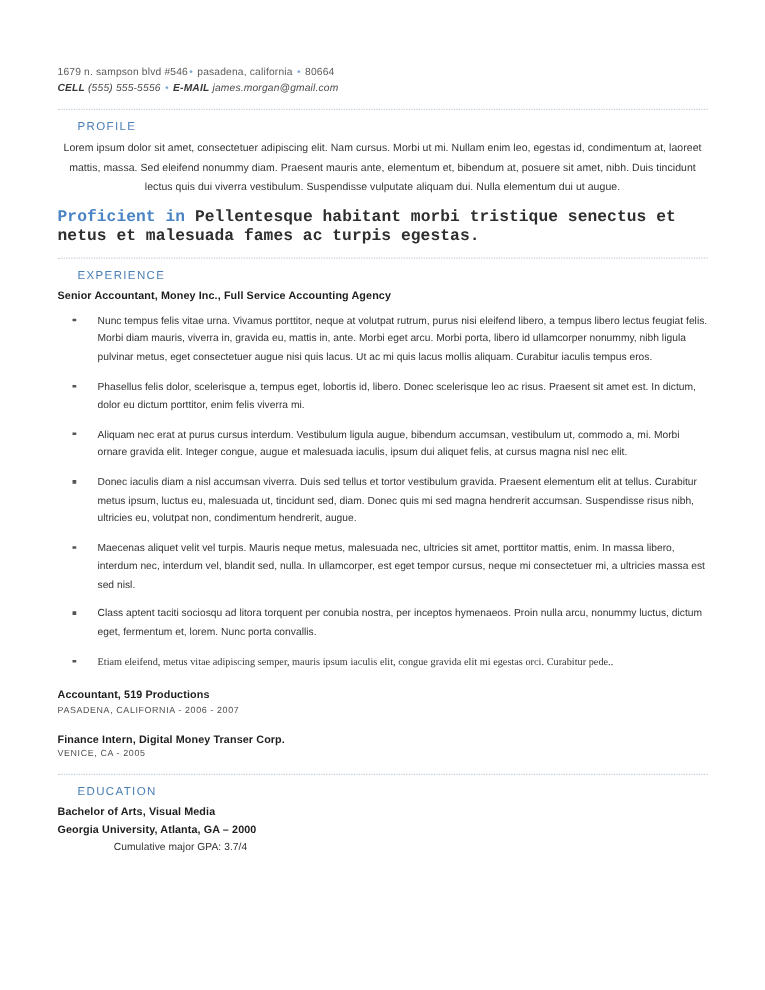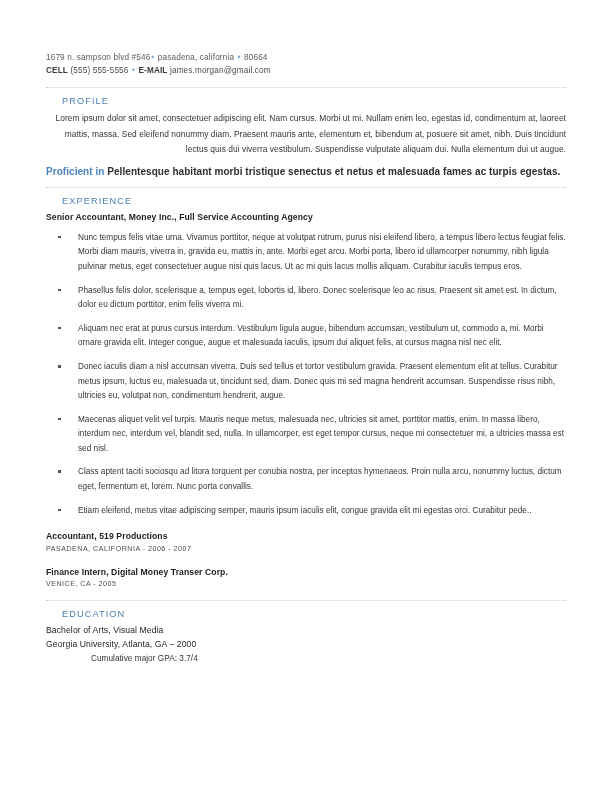--- a/index.html
+++ b/index.html
@@ -48,20 +48,21 @@
   }
   .contact-line {
     font-size: 8.2px;
     color: #5c5c5c;
     line-height: 1.55;
     letter-spacing: 0.15px;
     white-space: nowrap;
   }
   .contact-line.second {
     color: #4b4b4b;
+    font-style: italic;
   }
   .contact-strong {
     font-weight: bold;
     color: #3a3a3a;
   }
   .sep-dot {
     color: #7aa5cf;
     padding: 0 1px;
   }
 
@@ -80,30 +81,31 @@
     letter-spacing: 1.1px;
     font-weight: normal;
     margin: 0 0 5px 16px;
   }
 
   
   .profile-body {
     font-size: 8.4px;
     line-height: 1.82;
     color: #343434;
-    text-align: right;
+    text-align: center;
     margin: 0;
     letter-spacing: 0.05px;
   }
   .proficient {
     margin-top: 9px;
-    font-size: 10px;
+    font-size: 13px;
     font-weight: bold;
     color: #2e2e2e;
     letter-spacing: 0.05px;
+    font-family: Liberation Mono, monospace;
   }
   .proficient .label {
     color: #4a84c4;
     font-weight: bold;
   }
 
   
   .job { margin-top: 2px; }
   .job + .job { margin-top: 11px; }
   .job-title {
@@ -127,34 +129,34 @@
   }
   ul.bullets li {
     position: relative;
     padding-left: 32px;
     font-size: 8.2px;
     line-height: 1.78;
     color: #343434;
     margin-bottom: 9px;
     letter-spacing: 0.02px;
   }
-  ul.bullets li:last-child { margin-bottom: 12px; }
+  ul.bullets li:last-child { margin-bottom: 12px; font-family: Liberation Serif, serif; }
   ul.bullets li .sq {
     position: absolute;
     left: 12px;
     top: 5px;
     width: 2.6px;
     height: 2.6px;
     background: #555555;
   }
 
   
   .edu-line {
     font-size: 8.6px;
-    font-weight: normal;
+    font-weight: bold;
     color: #1d1d1d;
     line-height: 1.62;
     letter-spacing: 0.1px;
   }
   .edu-gpa {
     font-size: 8.2px;
     font-weight: normal;
     color: #333333;
     line-height: 1.65;
     letter-spacing: 0.05px;

